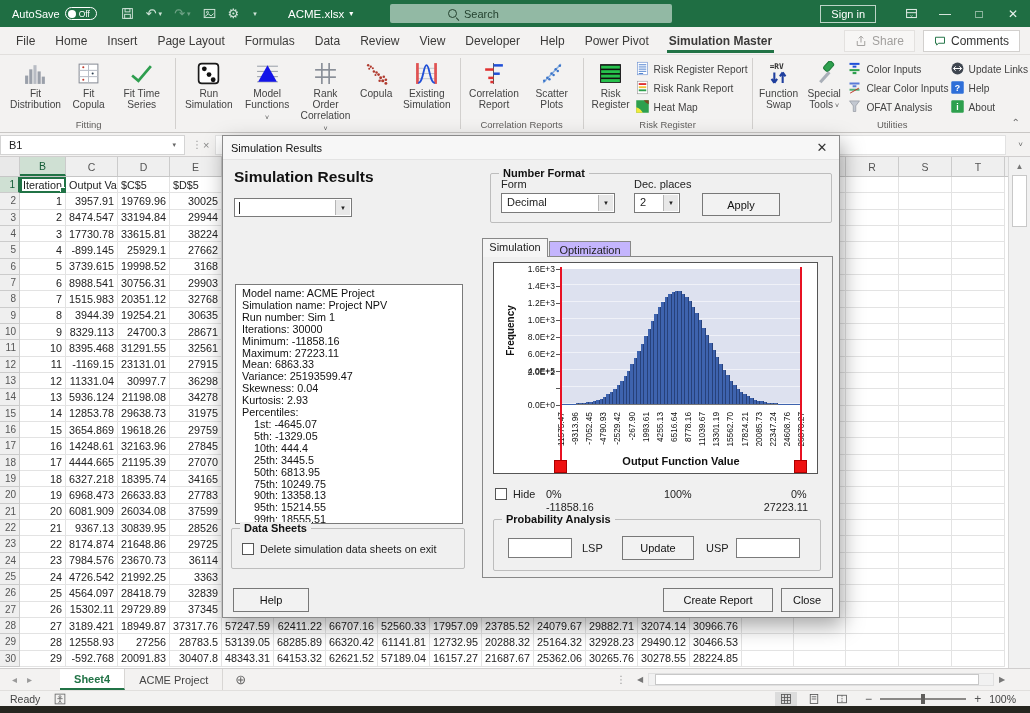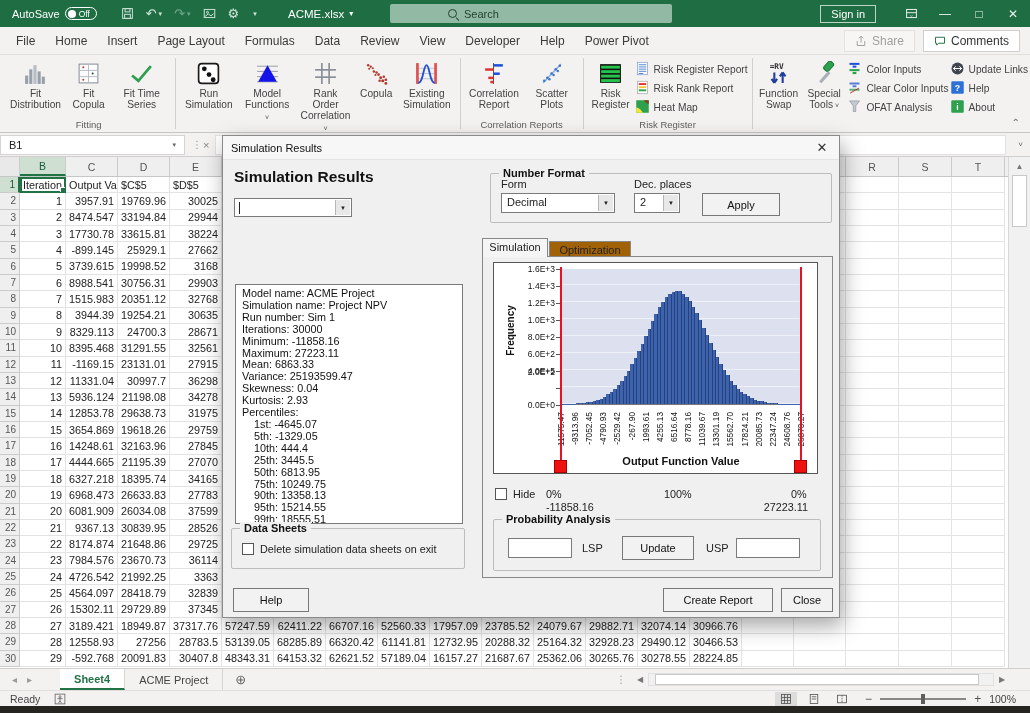--- a/index.html
+++ b/index.html
@@ -131,21 +131,21 @@
   .ds-group { left:8px; top:392px; width:234px; height:41px; }
   .ds-row { position:absolute; left:10px; top:14px; display:flex; align-items:center; gap:6px; font-size:10.8px; }
   .wbtn { position:absolute; background:#f2f2f2; border:1px solid #787878; font-size:11px; font-family:"Liberation Sans",sans-serif; color:#111; display:flex; align-items:center; justify-content:center; }
   .help-btn { left:10px; top:452px; width:76px; height:24px; }
   .nf-group { left:267px; top:37px; width:342px; height:50px; }
   .nf-form-label { position:absolute; left:10px; top:4px; font-size:11px; }
   .nf-form { position:absolute; left:10px; top:19px; width:114px; height:20px; }
   .nf-dec-label { position:absolute; left:143px; top:4px; font-size:11px; }
   .nf-dec { position:absolute; left:143px; top:19px; width:46px; height:20px; }
   .apply-btn { left:211px; top:19px; width:78px; height:23px; }
-  .vtab { position:absolute; border:1px solid #888; border-bottom:none; background:#a16207; font-size:11px; display:flex; align-items:flex-start; justify-content:center; padding-top:2px; }
+  .vtab { position:absolute; border:1px solid #888; border-bottom:none; background:#c4b5fd; font-size:11px; display:flex; align-items:flex-start; justify-content:center; padding-top:2px; }
   .vtab-sim { left:259px; top:102px; width:66px; height:19px; z-index:3; background:#f5f5f5; }
   .vtab-opt { left:326px; top:105px; width:82px; height:16px; z-index:1; }
   .tabpanel { position:absolute; left:259px; top:120px; width:351px; height:322px; border:1px solid #888; background:#f0f0f0; z-index:2; }
 
   .chartframe { position:absolute; left:10px; top:5px; width:325px; height:212px; background:#fff; border:1px solid #555; }
   .plot { position:absolute; left:67px; top:6px; width:240px; height:136px;
           background-color:#dde1ef;
           background-image:repeating-linear-gradient(to top, rgba(255,255,255,.55) 0 1px, transparent 1px 17px);
           border-left:1px solid #777; border-bottom:1px solid #777; display:flex; align-items:flex-end; }
   .bar { flex:1; background:#3e63ae; box-shadow:inset -1px 0 0 #27417a; }
@@ -240,20 +240,21 @@
         <div class="mtab">Home</div>
         <div class="mtab">Insert</div>
         <div class="mtab">Page Layout</div>
         <div class="mtab">Formulas</div>
         <div class="mtab">Data</div>
         <div class="mtab">Review</div>
         <div class="mtab">View</div>
         <div class="mtab">Developer</div>
         <div class="mtab">Help</div>
         <div class="mtab">Power Pivot</div>
+        <div class="mtab active">Simulation Master</div>
       </div>
     <div class="menu-right">
       <span class="share-btn">
         <svg viewBox="0 0 16 16" fill="none" stroke="#a19f9d" stroke-width="1.3">
             <path d="M8 10 L8 2 M5 4.5 L8 1.5 L11 4.5"></path>
             <path d="M3 8 L3 14 L13 14 L13 8"></path>
           </svg>
         <span>Share</span>
       </span>
       <span class="comments-btn">
@@ -542,20 +543,21 @@
               </div>
               <div class="rsmall">
                 <span><svg viewBox="0 0 24 24">
                     <rect x="2" y="2" width="20" height="20" rx="2" fill="#2ea04e"></rect>
                     <text x="12" y="17.5" font-size="14" fill="#fff" text-anchor="middle" font-weight="bold">i</text>
                   </svg></span>
                 <span>About</span>
               </div>
             </div>
           </div>
+          <div class="rglabel">Utilities</div>
         </div>
       </div>
     <span class="ribbon-collapse">⌃</span>
   </div>
 
   <div id="formulabar">
     <div class="namebox">
       <span>B1</span>
       <span class="nb-caret">▾</span>
     </div>

